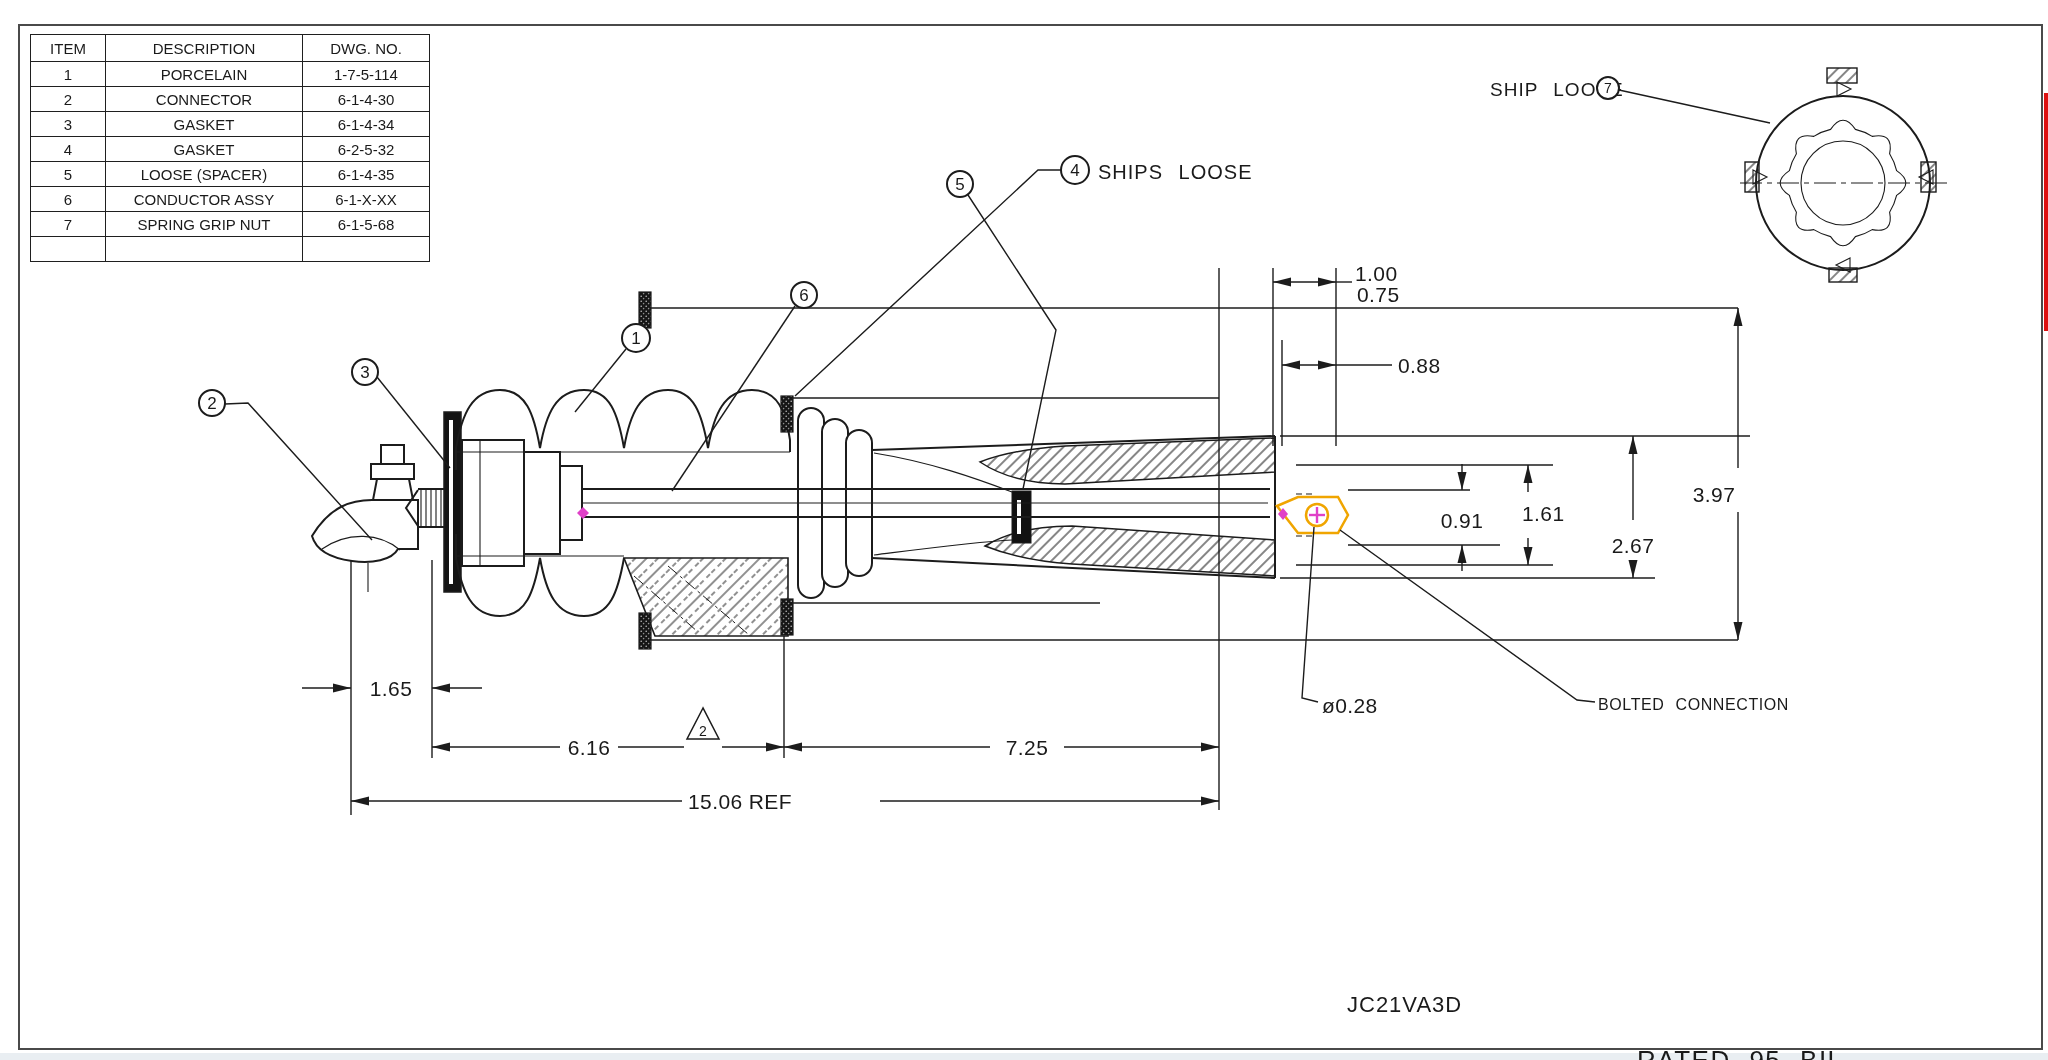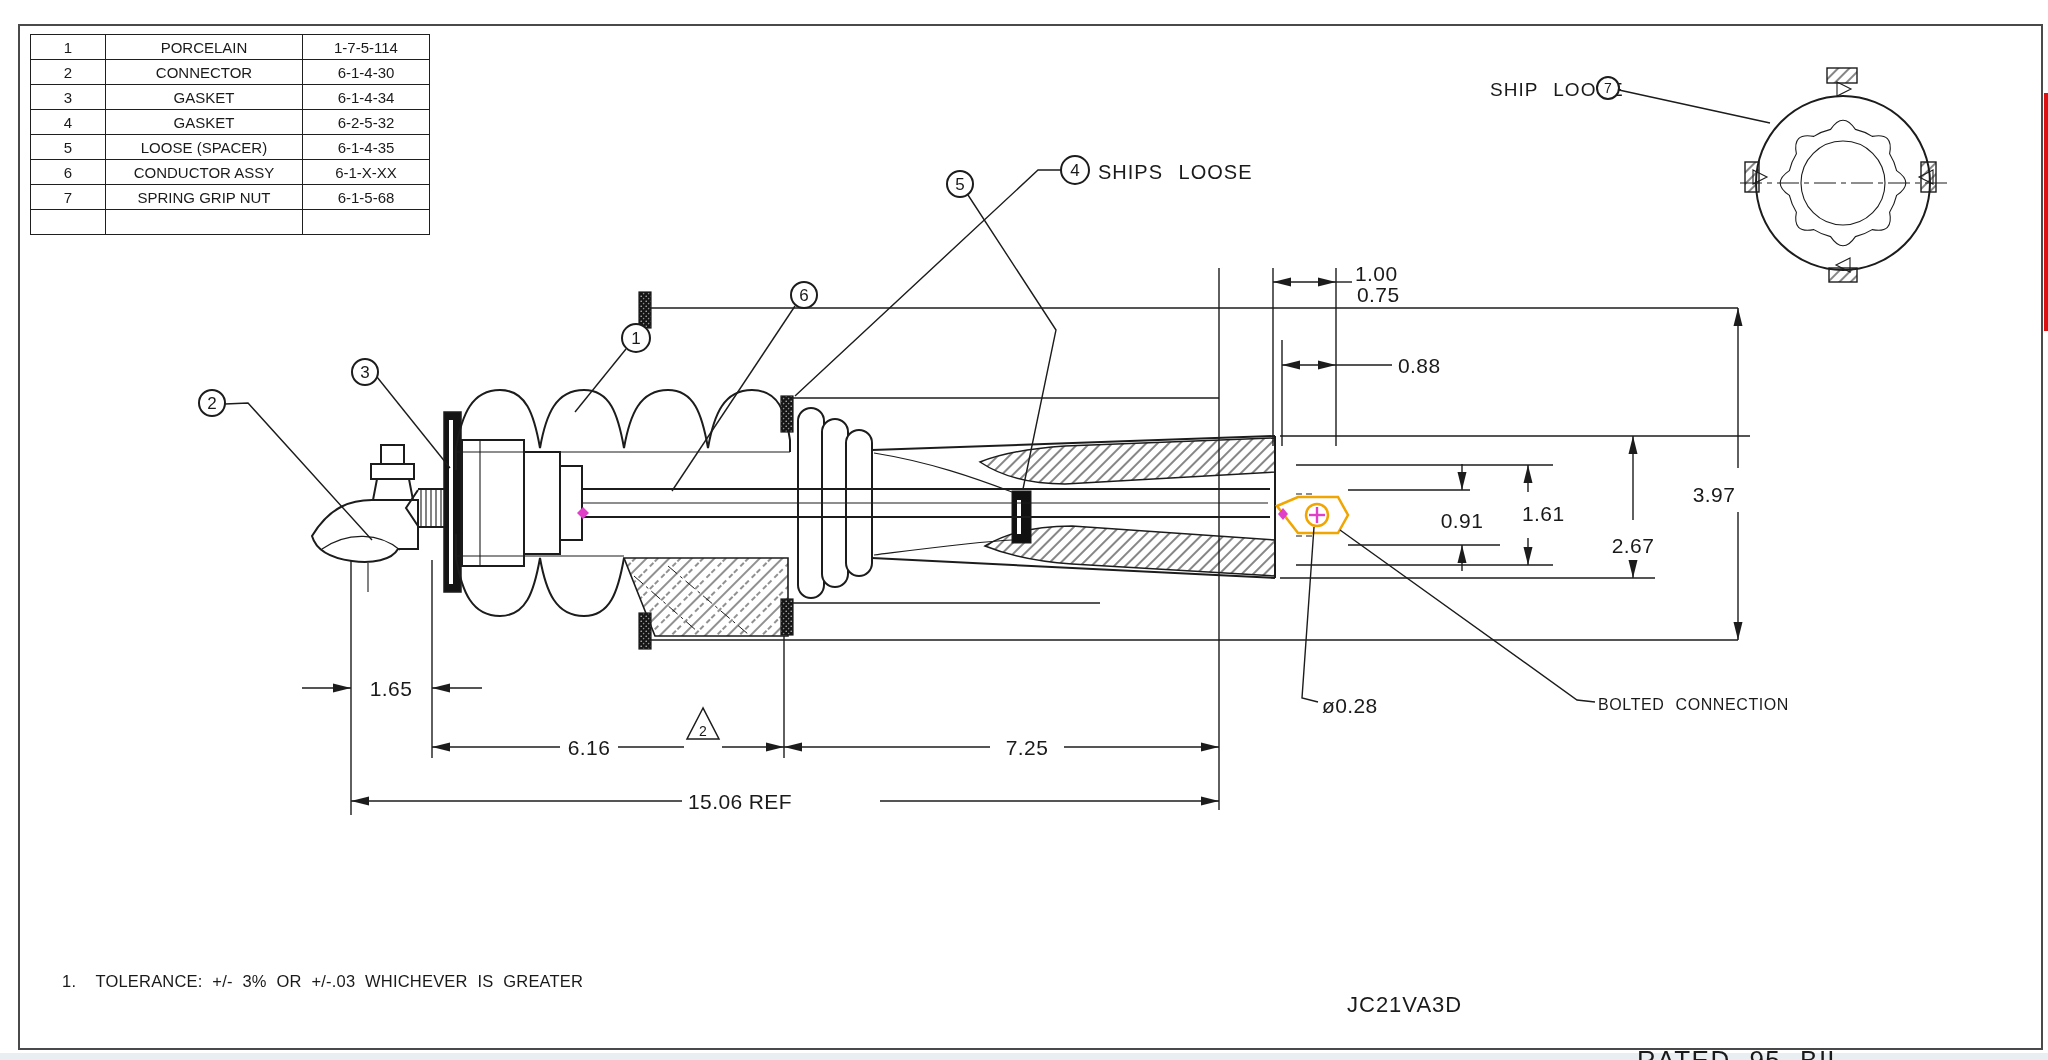--- a/index.html
+++ b/index.html
@@ -40,20 +40,25 @@
   <div class="bottom-strip"></div>
   <div class="red-bar"></div>
 
   <table class="parts-table">
     <colgroup>
         <col class="col-item">
         <col class="col-desc">
         <col class="col-dwg">
       </colgroup>
     <tbody>
+        <tr>
+      <th>ITEM</th>
+      <th>DESCRIPTION</th>
+      <th>DWG. NO.</th>
+    </tr>
     <tr>
       <td>1</td>
       <td>PORCELAIN</td>
       <td>1-7-5-114</td>
     </tr>
     <tr>
       <td>2</td>
       <td>CONNECTOR</td>
       <td>6-1-4-30</td>
     </tr>
@@ -306,20 +311,19 @@
       <rect x="1921" y="162" width="15" height="30" fill="url(#h45)" stroke="#1c1c1c" stroke-width="1.4"></rect>
       <path class="thin" d="M1933,170 L1919,177 L1933,184 Z" stroke-width="1.4"></path>
       <rect x="1745" y="162" width="14" height="30" fill="url(#h45)" stroke="#1c1c1c" stroke-width="1.4"></rect>
       <path class="thin" d="M1753,170 L1767,177 L1753,184 Z" stroke-width="1.4"></path>
       <rect x="1829" y="268" width="28" height="14" fill="url(#h45)" stroke="#1c1c1c" stroke-width="1.4"></rect>
       <path class="thin" d="M1850,258 L1836,265 L1850,272 Z" stroke-width="1.4"></path>
     </g>
   </svg>
 
   <div class="notes">
-    <div>1.  TOLERANCE: +/- 3% OR +/-.03 WHICHEVER IS GREATER</div>
     
     
   </div>
 
   <div class="part-number">JC21VA3D</div>
   <div class="rating">RATED 95 BIL</div>
 </div>
 
 </body></html>

